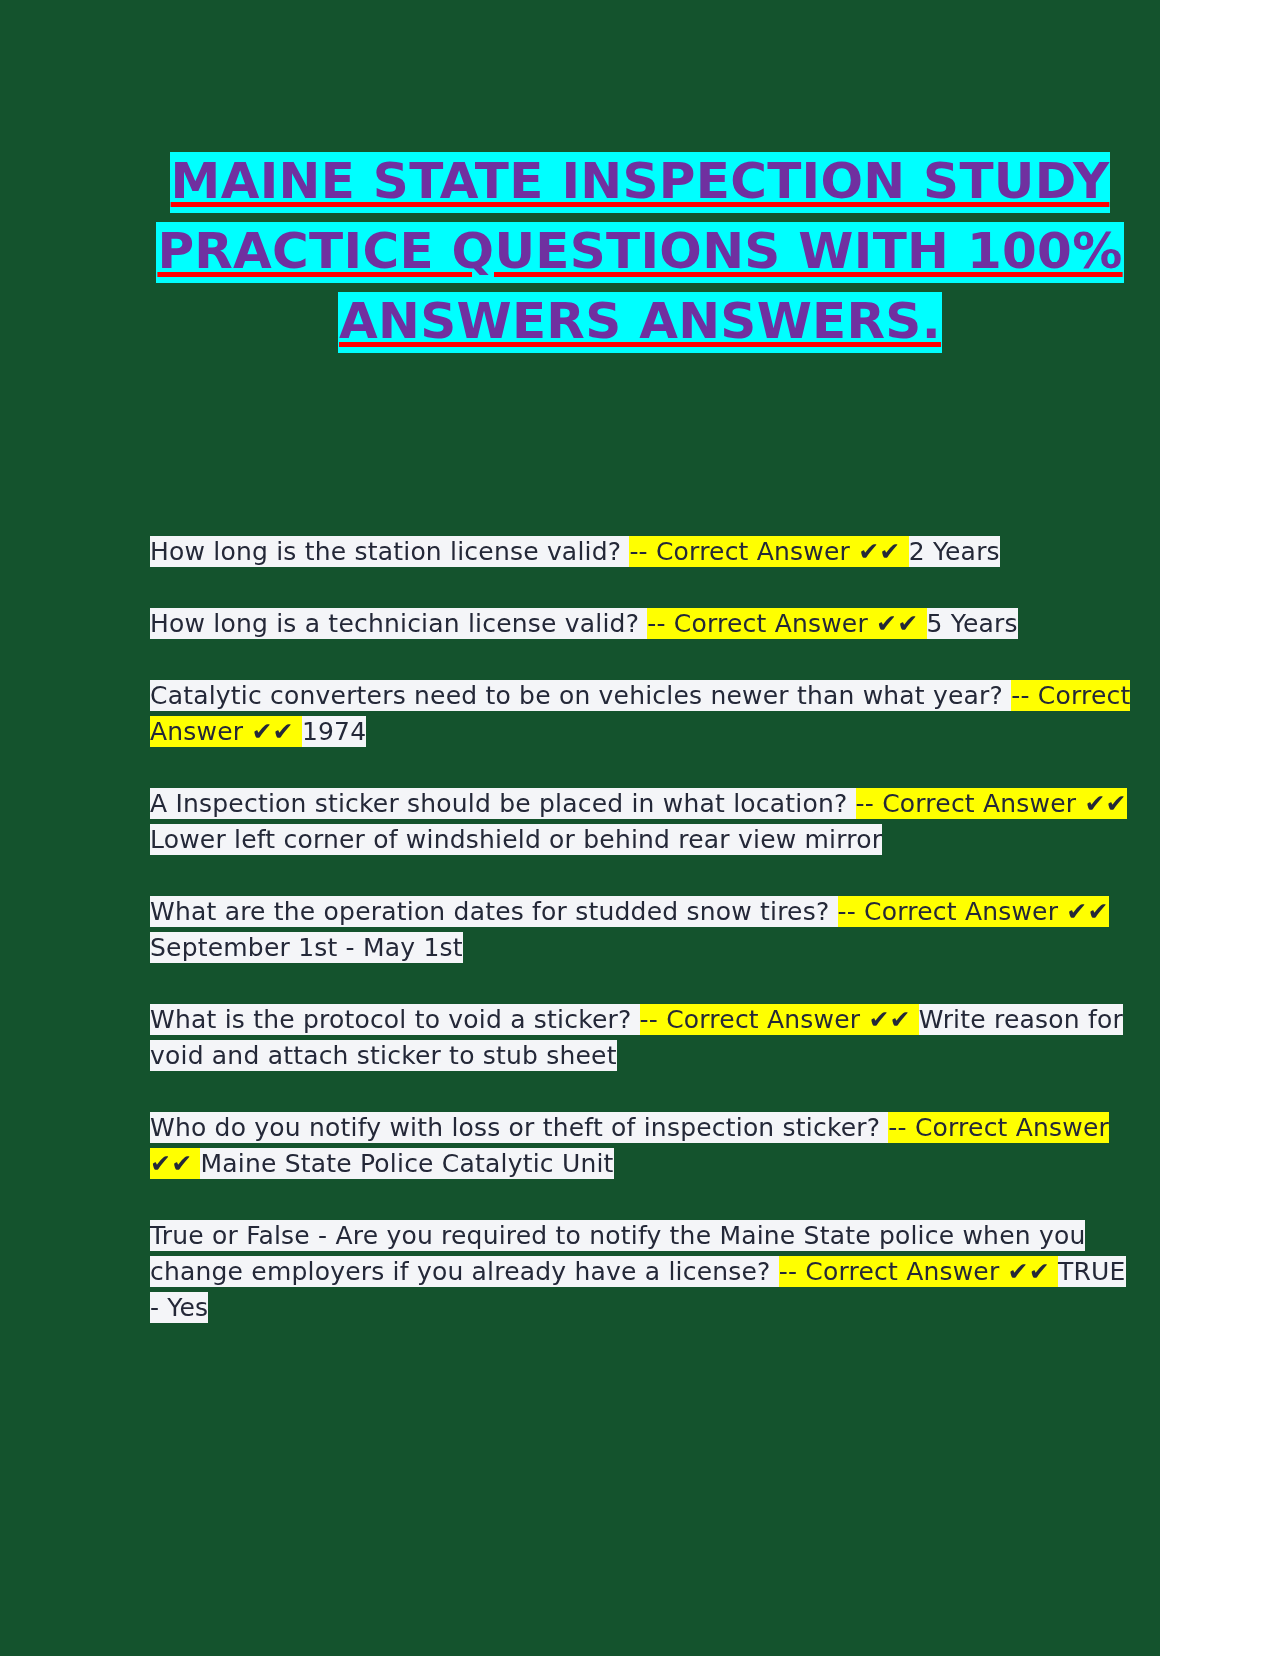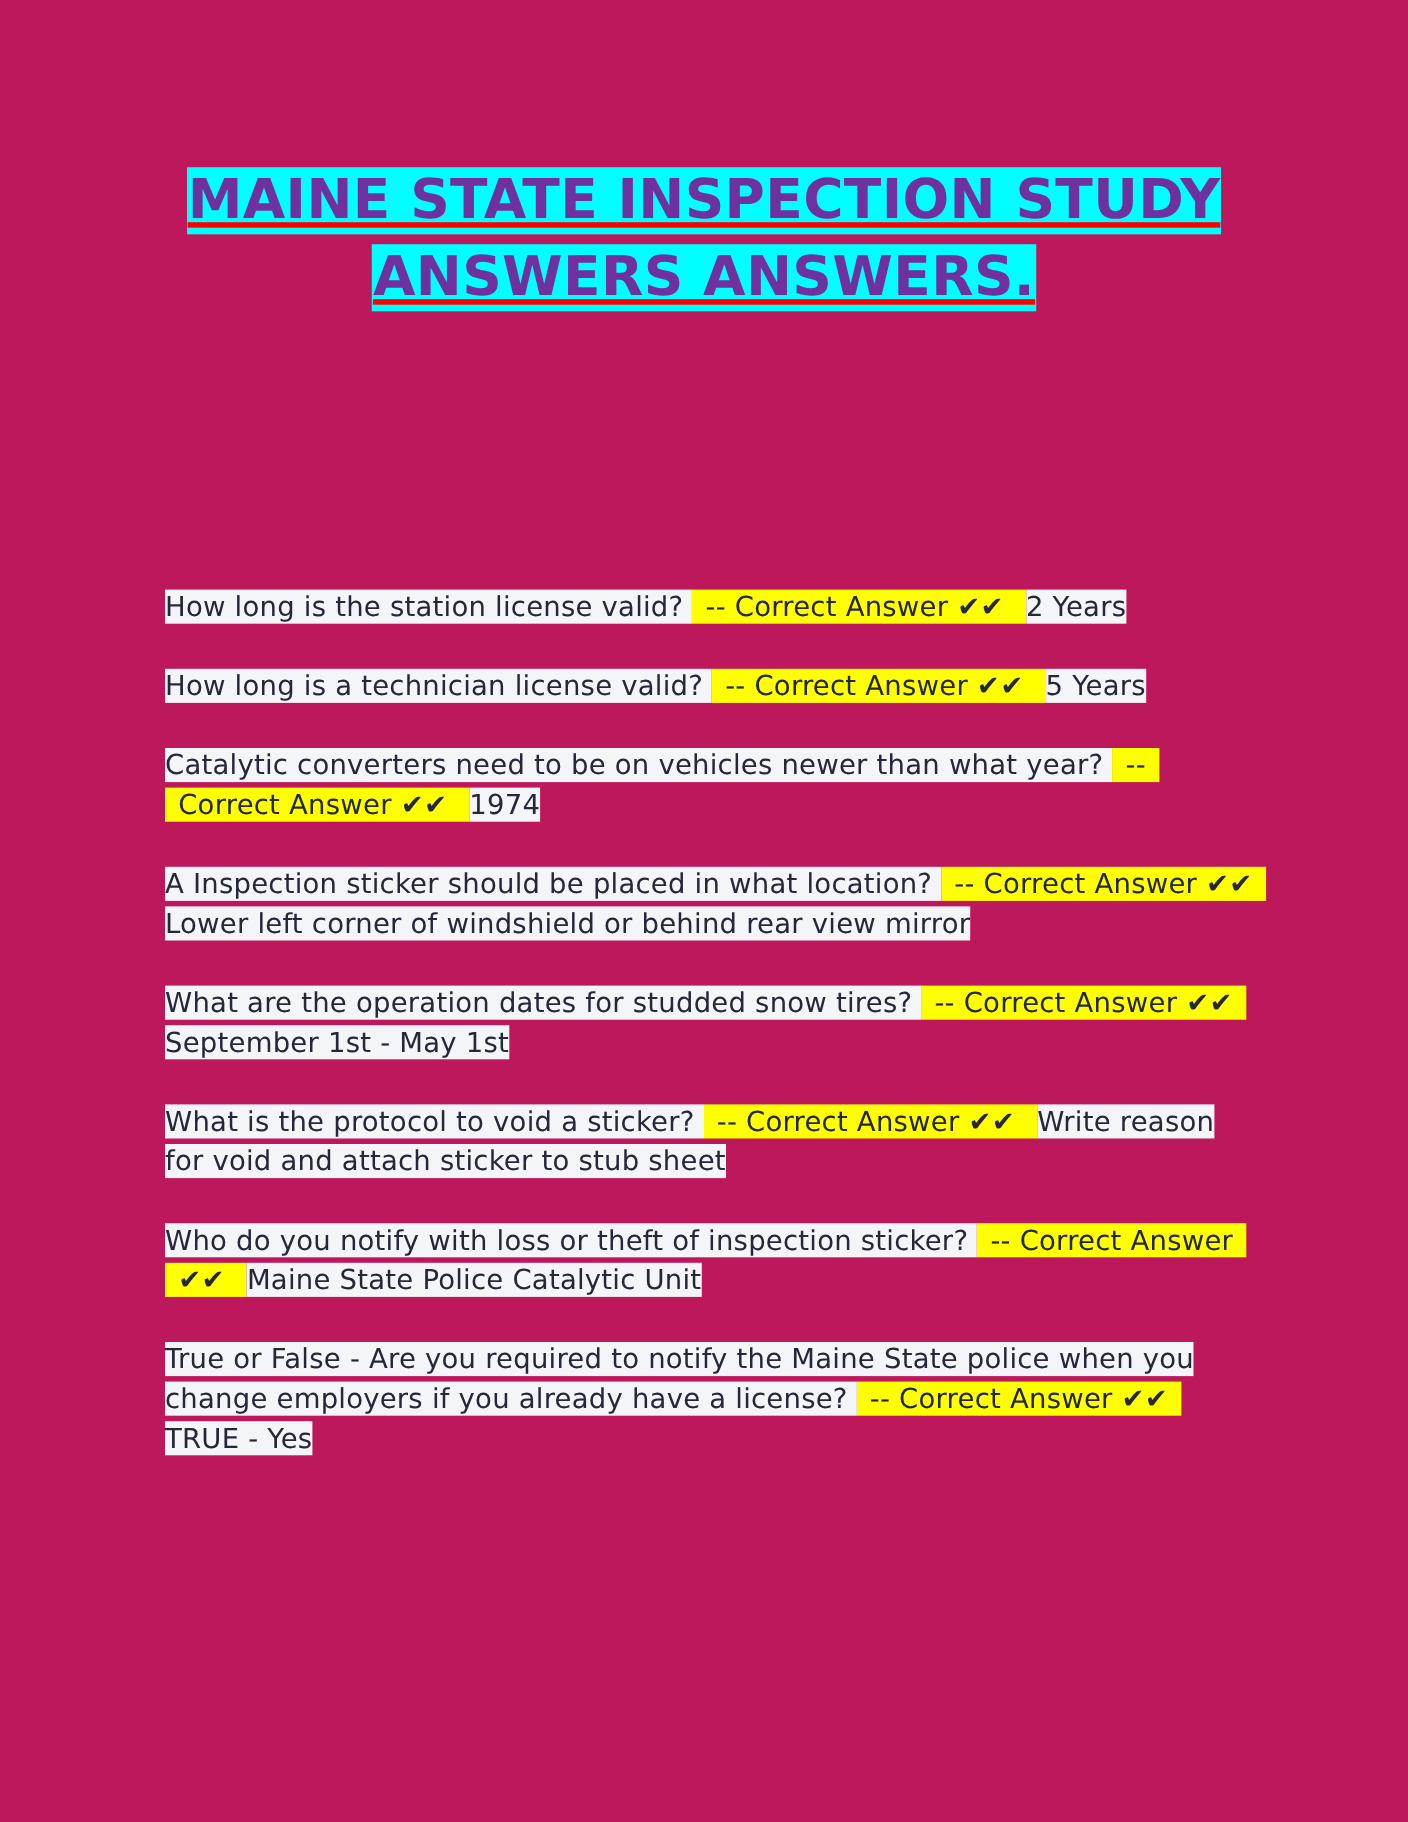--- a/index.html
+++ b/index.html
@@ -9,23 +9,23 @@
     }
     body {
       width: 1280px;
       height: 1656px;
       position: relative;
       overflow: hidden;
     }
     .page {
       position: absolute;
       left: 0; top: 0;
-      width: 1280px;
+      width: 1160px;
       height: 1656px;
-      background: #be185d;
+      background: #14532d;
     }
     .title-block {
       position: absolute;
       left: 100px;
       top: 146px;
       width: 1080px;
       text-align: center;
       font-family: "DejaVu Sans", sans-serif;
       font-weight: bold;
       font-size: 50px;
@@ -61,32 +61,33 @@
       padding: 0;
     }
     .q, .a {
       background: #f4f5f8;
       -webkit-box-decoration-break: clone;
       box-decoration-break: clone;
       padding: 1px 0;
     }
     .marker {
       background: #ffff00;
-      padding: 1px 12px;
+      padding: 1px 0;
       -webkit-box-decoration-break: clone;
       box-decoration-break: clone;
     }
   </style>
 </head>
 <body>
 
 <div class="page">
 
   <div class="title-block">
     <span class="title-line"><span class="title-hl">MAINE STATE INSPECTION STUDY</span></span>
+    <span class="title-line"><span class="title-hl">PRACTICE QUESTIONS WITH 100%</span></span>
     <span class="title-line"><span class="title-hl">ANSWERS ANSWERS.</span></span>
   </div>
 
   <div class="qa-list">
 
     <p class="qa"><span class="q">How long is the station license valid? </span><span class="marker"> -- Correct Answer ✔✔ </span><span class="a">2 Years</span></p>
 
     <p class="qa"><span class="q">How long is a technician license valid? </span><span class="marker"> -- Correct Answer ✔✔ </span><span class="a">5 Years</span></p>
 
     <p class="qa"><span class="q">Catalytic converters need to be on vehicles newer than what year? </span><span class="marker"> -- Correct Answer ✔✔ </span><span class="a">1974</span></p>

